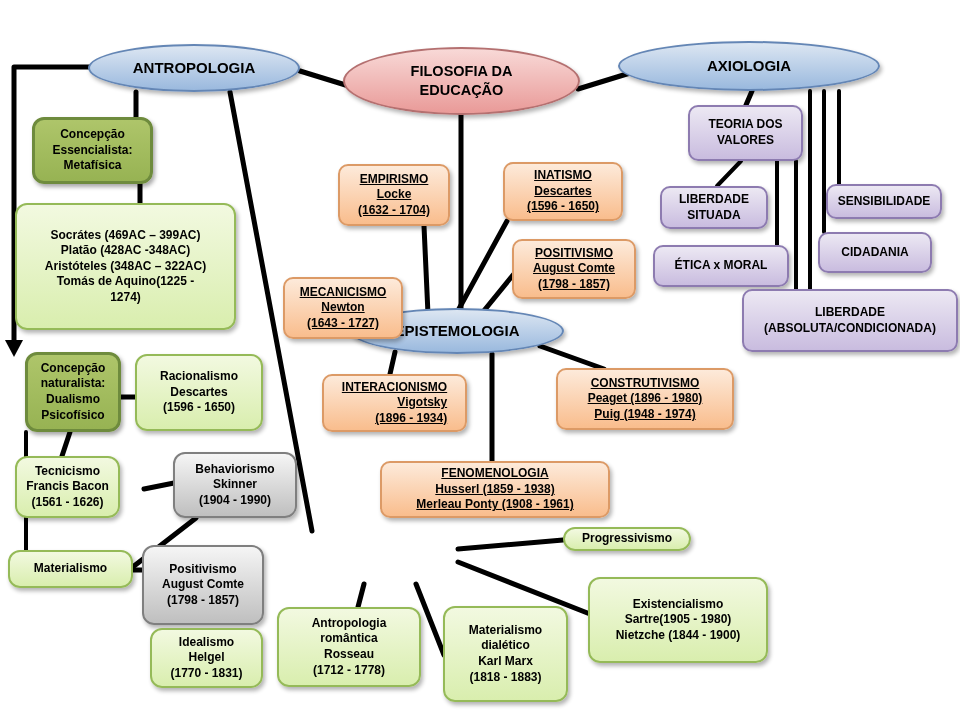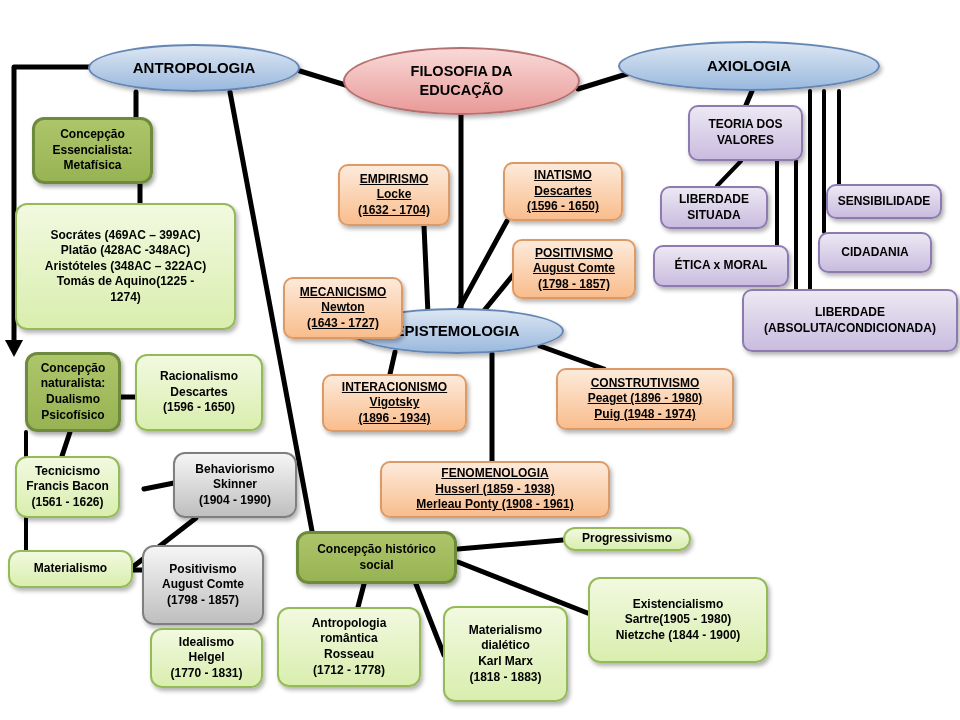--- a/index.html
+++ b/index.html
@@ -129,21 +129,21 @@
 (1798 - 1857)</div>
     <div class="node box-purple" style="left: 688px; top: 105px; width: 115px; height: 56px;">TEORIA DOS
 VALORES</div>
     <div class="node box-purple" style="left: 660px; top: 186px; width: 108px; height: 43px;">LIBERDADE
 SITUADA</div>
     <div class="node box-purple" style="left: 826px; top: 184px; width: 116px; height: 35px;">SENSIBILIDADE</div>
     <div class="node box-purple" style="left: 653px; top: 245px; width: 136px; height: 42px;">ÉTICA x MORAL</div>
     <div class="node box-purple" style="left: 818px; top: 232px; width: 114px; height: 41px;">CIDADANIA</div>
     <div class="node box-purple" style="left: 742px; top: 289px; width: 216px; height: 63px;">LIBERDADE
 (ABSOLUTA/CONDICIONADA)</div>
-    <div class="node box-orange" style="left: 322px; top: 374px; width: 145px; height: 58px;">INTERACIONISMO
+    <div class="node box-orange" style="left: 322px; top: 374px; width: 145px; height: 58px; text-align: right;">INTERACIONISMO
 Vigotsky
 (1896 - 1934)</div>
     <div class="node box-orange" style="left: 556px; top: 368px; width: 178px; height: 62px;">CONSTRUTIVISMO
 Peaget (1896 - 1980)
 Puig (1948 - 1974)</div>
     <div class="node box-green" style="left: 25px; top: 352px; width: 96px; height: 80px;">Concepção
 naturalista:
 Dualismo
 Psicofísico</div>
     <div class="node box-lightgreen" style="left: 135px; top: 354px; width: 128px; height: 77px;">Racionalismo
@@ -158,22 +158,20 @@
     <div class="node box-lightgreen" style="left: 8px; top: 550px; width: 125px; height: 38px;">Materialismo</div>
     <div class="node box-gray" style="left: 142px; top: 545px; width: 122px; height: 80px;">Positivismo
 August Comte
 (1798 - 1857)</div>
     <div class="node box-lightgreen" style="left: 150px; top: 628px; width: 113px; height: 60px;">Idealismo
 Helgel
 (1770 - 1831)</div>
     <div class="node box-orange" style="left: 380px; top: 461px; width: 230px; height: 57px;">FENOMENOLOGIA
 Husserl (1859 - 1938)
 Merleau Ponty (1908 - 1961)</div>
-    <div class="node box-green" style="left: 296px; top: 531px; width: 161px; height: 53px;">Concepção histórico
-social</div>
     <div class="node box-lightgreen" style="left: 563px; top: 527px; width: 128px; height: 24px;">Progressivismo</div>
     <div class="node box-lightgreen" style="left: 277px; top: 607px; width: 144px; height: 80px;">Antropologia
 romântica
 Rosseau
 (1712 - 1778)</div>
     <div class="node box-lightgreen" style="left: 443px; top: 606px; width: 125px; height: 96px;">Materialismo
 dialético
 Karl Marx
 (1818 - 1883)</div>
     <div class="node box-lightgreen" style="left: 588px; top: 577px; width: 180px; height: 86px;">Existencialismo

